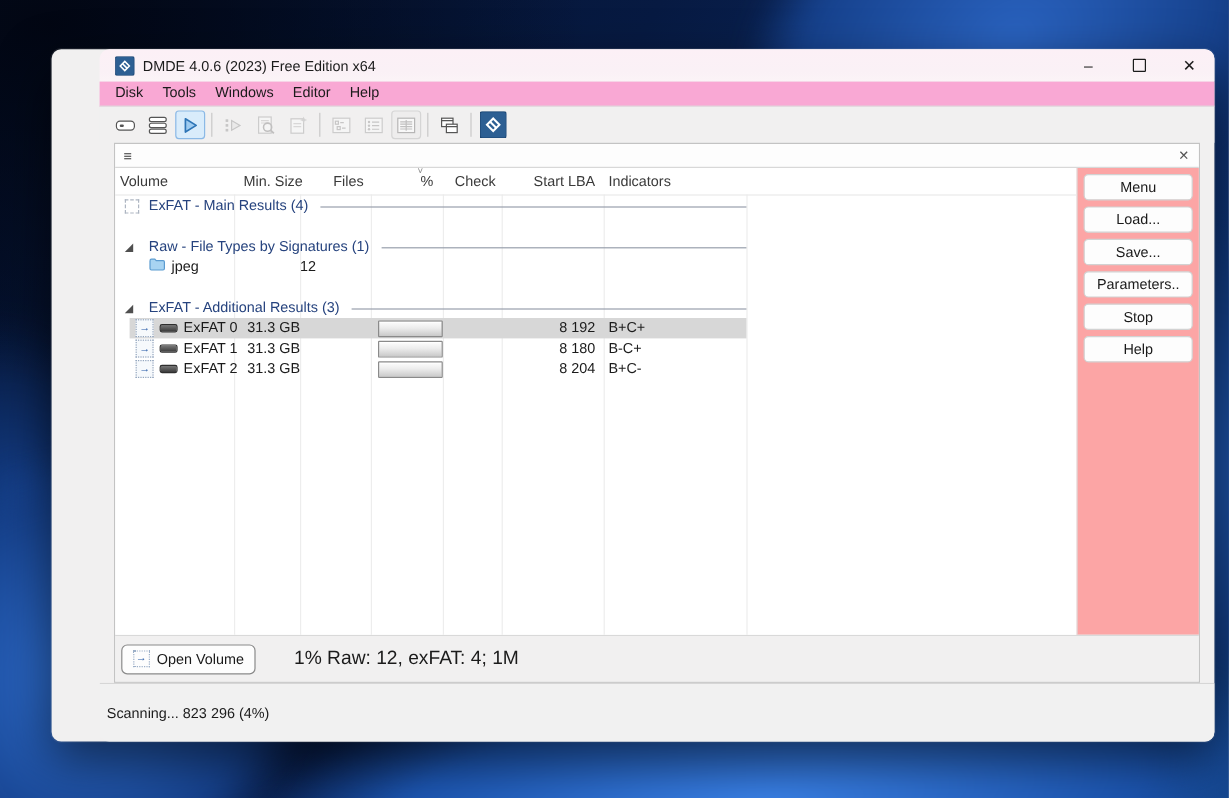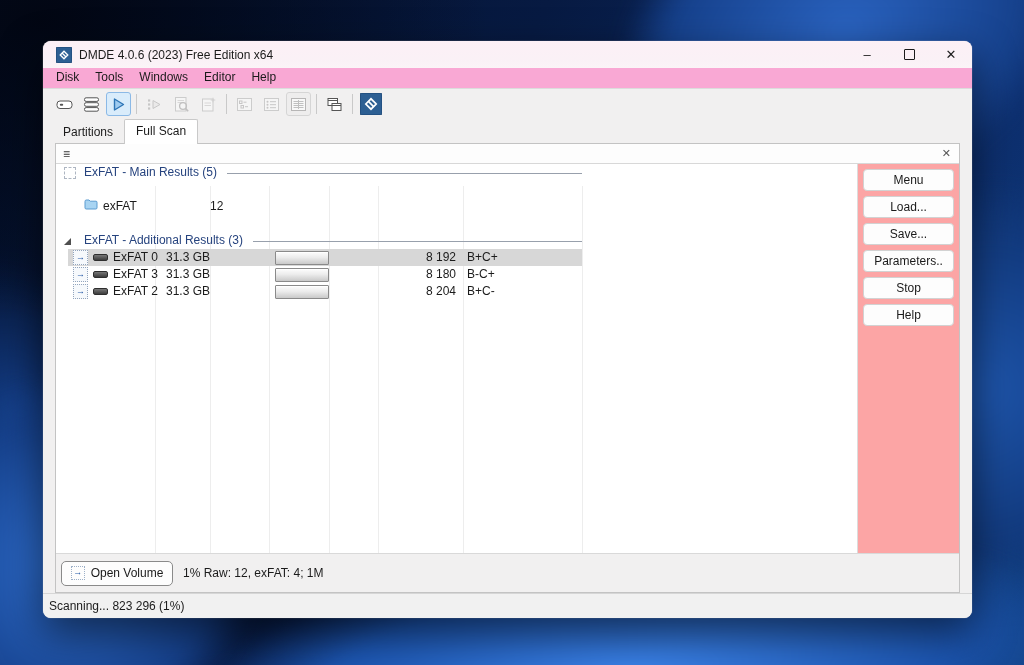--- a/index.html
+++ b/index.html
@@ -17,21 +17,21 @@
   .p4{left:-170px;bottom:-140px;width:480px;height:480px;transform:rotate(28deg);
       background:radial-gradient(closest-side,#2f6fd0,#16418c 60%,rgba(10,34,80,0) 78%);filter:blur(10px);}
   .p5{left:-130px;top:200px;width:300px;height:440px;transform:rotate(-18deg);
       background:radial-gradient(closest-side,#15418e,rgba(10,34,80,0) 75%);filter:blur(12px);}
   .p0{left:0;top:0;width:700px;height:500px;border-radius:0;
       background:radial-gradient(620px 420px at 6% 4%,rgba(2,6,18,.96),rgba(2,6,18,0) 72%);}
 
   
   .win{position:absolute;left:43px;top:41px;width:929px;height:577px;z-index:2;
        background:#f1f0f0;border-radius:8px;box-shadow:0 16px 42px rgba(0,0,0,.55),0 0 0 1px rgba(255,255,255,.10);
-       display:flex;flex-direction:column;}
+       display:flex;flex-direction:column;padding-left:40px;}
   .titlebar{height:27px;flex:0 0 27px;border-radius:8px 8px 0 0;display:flex;align-items:center;
        background:linear-gradient(180deg,#fcf0f6 0%,#faf1f6 70%,#fbf4f7 100%);}
   .titlebar .applogo{margin-left:13px;width:16px;height:16px;flex:0 0 16px;}
   .titlebar .title{margin-left:7px;font-size:12px;color:#1b1b1b;}
   .wincontrols{margin-left:auto;display:flex;height:100%;}
   .wincontrols .wbtn{width:42px;display:flex;align-items:center;justify-content:center;
        font-size:13px;color:#1b1b1b;cursor:default;}
   .wincontrols .maxbox{width:9px;height:9px;border:1.2px solid #1b1b1b;border-radius:1px;display:inline-block;}
 
   .menubar{height:20px;flex:0 0 20px;background:#f9a8d4;display:flex;align-items:flex-start;
@@ -94,21 +94,21 @@
   .rightpanel{flex:1;background:#fca5a5;border-left:1px solid #dcdcdc;display:flex;flex-direction:column;
        align-items:center;padding-top:5px;}
   .sbtn{width:91px;height:22px;margin-bottom:5px;background:#fdfdfd;border:1px solid #d2d2d2;border-radius:4px;
        font-size:12px;color:#1a1a1a;font-family:"Liberation Sans",sans-serif;display:flex;align-items:center;justify-content:center;}
 
   .bottombar{flex:0 0 38px;border-top:1px solid #d9d9d9;background:#f1f0f0;display:flex;align-items:center;}
   .openvol{margin-left:5px;width:112px;height:25px;background:#fdfdfd;border:1px solid #8a8a8a;border-radius:5px;
        display:flex;align-items:center;justify-content:center;gap:6px;font-size:12px;color:#1a1a1a;
        font-family:"Liberation Sans",sans-serif;}
   .openvol .ovicon{width:12px;height:12px;border:1px dotted #9db0c8;color:#2458a6;font-size:9px;line-height:11px;text-align:center;}
-  .footsum{margin-left:10px;font-size:12px;color:#1b1b1b;}
+  .footsum{margin-left:32px;font-size:16px;color:#1b1b1b;}
 
   .statusbar{flex:1;border-top:1px solid #d6d6d6;background:#f1f1f1;border-radius:0 0 8px 8px;
        display:flex;align-items:center;padding-left:6px;font-size:12px;color:#1b1b1b;}
 </style>
 </head>
 <body>
 
 <div class="petal p1"></div>
 <div class="petal p2"></div>
 <div class="petal p5"></div>
@@ -232,49 +232,63 @@
       <span class="tsep"></span>
       <button class="toolbtn">
         <svg width="22" height="22" viewBox="0 0 22 22">
           <rect width="22" height="22" rx="2" fill="#2d5f93" stroke="#1b4573"></rect>
           <path d="M5.8 11 L11 5.8 L16.2 11 L11 16.2 Z" fill="none" stroke="#fff" stroke-width="1.7"></path>
           <path d="M8.2 8.2 L13.8 13.8" stroke="#fff" stroke-width="1.7"></path>
         </svg>
       </button>
     </div>
 
-  <div class="tabsrow" id="tabsrow">
-      <span class="tab">Partitions</span>
-      <span class="tab active">Full Scan</span>
-    </div>
 
   <div class="frame">
 
     <div class="scanheader">
       <span class="hamb">≡</span>
       <span class="shclose">✕</span>
     </div>
 
     <div class="bodyrow">
       <div class="list" id="list">
+        <div class="lheader" id="lheader">
+            <div class="hc" style="padding-left:4px">Volume</div>
+            <div class="hc" style="padding-left:8px">Min. Size</div>
+            <div class="hc" style="text-align:right;padding-right:6px">Files</div>
+            <div class="hc" style="text-align:right;padding-right:8px">%</div>
+            <div class="hc" style="padding-left:10px">Check</div>
+            <div class="hc" style="text-align:right;padding-right:7px">Start LBA</div>
+            <div class="hc" style="padding-left:4px">Indicators</div>
+            <div class="hc" style=""></div>
+            <span class="sortmark">˅</span>
+          </div>
         <div class="rows" id="rows">
             <div class="trow grouprow">
               <span class="gicon">
                 <span class="dashedbox"></span>
               </span>
-              <span class="glabel">ExFAT - Main Results (5)</span>
+              <span class="glabel">ExFAT - Main Results (4)</span>
               <span class="gline"></span>
             </div>
             <div class="trow"></div>
+            <div class="trow grouprow">
+              <span class="gicon">
+                <span class="tri"></span>
+              </span>
+              <span class="glabel">Raw - File Types by Signatures (1)</span>
+              <span class="gline"></span>
+            </div>
             <div class="trow grid">
               <div class="cell namecell-file">
                 <span><svg width="14" height="12" viewBox="0 0 14 12">
                     <path d="M1 3.5 Q1 2 2.2 2 L5 2 L6.2 3.2 L12 3.2 Q13 3.2 13 4.3 L13 9.8 Q13 11 11.8 11 L2.2 11 Q1 11 1 9.8 Z" fill="#a8d4f2" stroke="#5b9bd0"></path>
                   </svg></span>
-                <span>exFAT</span>
+                <span>jpeg</span>
               </div>
               <div class="cell c-minsize"></div>
               <div class="cell c-files">12</div>
               <div class="cell"></div>
               <div class="cell"></div>
               <div class="cell c-lba"></div>
               <div class="cell c-ind"></div>
               <div></div>
             </div>
             <div class="trow"></div>
@@ -298,21 +312,21 @@
               </div>
               <div class="cell"></div>
               <div class="cell c-lba">8 192</div>
               <div class="cell c-ind">B+C+</div>
               <div></div>
             </div>
             <div class="trow grid">
               <div class="cell namecell-vol">
                 <span class="arrowbox">→</span>
                 <span class="diskglyph"></span>
-                <span>ExFAT 3</span>
+                <span>ExFAT 1</span>
               </div>
               <div class="cell c-minsize">31.3 GB</div>
               <div class="cell c-files"></div>
               <div class="cell">
                 <div class="pbar"></div>
               </div>
               <div class="cell"></div>
               <div class="cell c-lba">8 180</div>
               <div class="cell c-ind">B-C+</div>
               <div></div>
@@ -356,16 +370,16 @@
       <button class="openvol">
         <span class="ovicon">→</span>
         <span>Open Volume</span>
       </button>
       <span class="footsum">1% Raw: 12, exFAT: 4; 1M</span>
     </div>
 
   </div>
 
   <div class="statusbar">
-    <span>Scanning... 823 296 (1%)</span>
+    <span>Scanning... 823 296 (4%)</span>
   </div>
 
 </div>
 
 </body></html>

